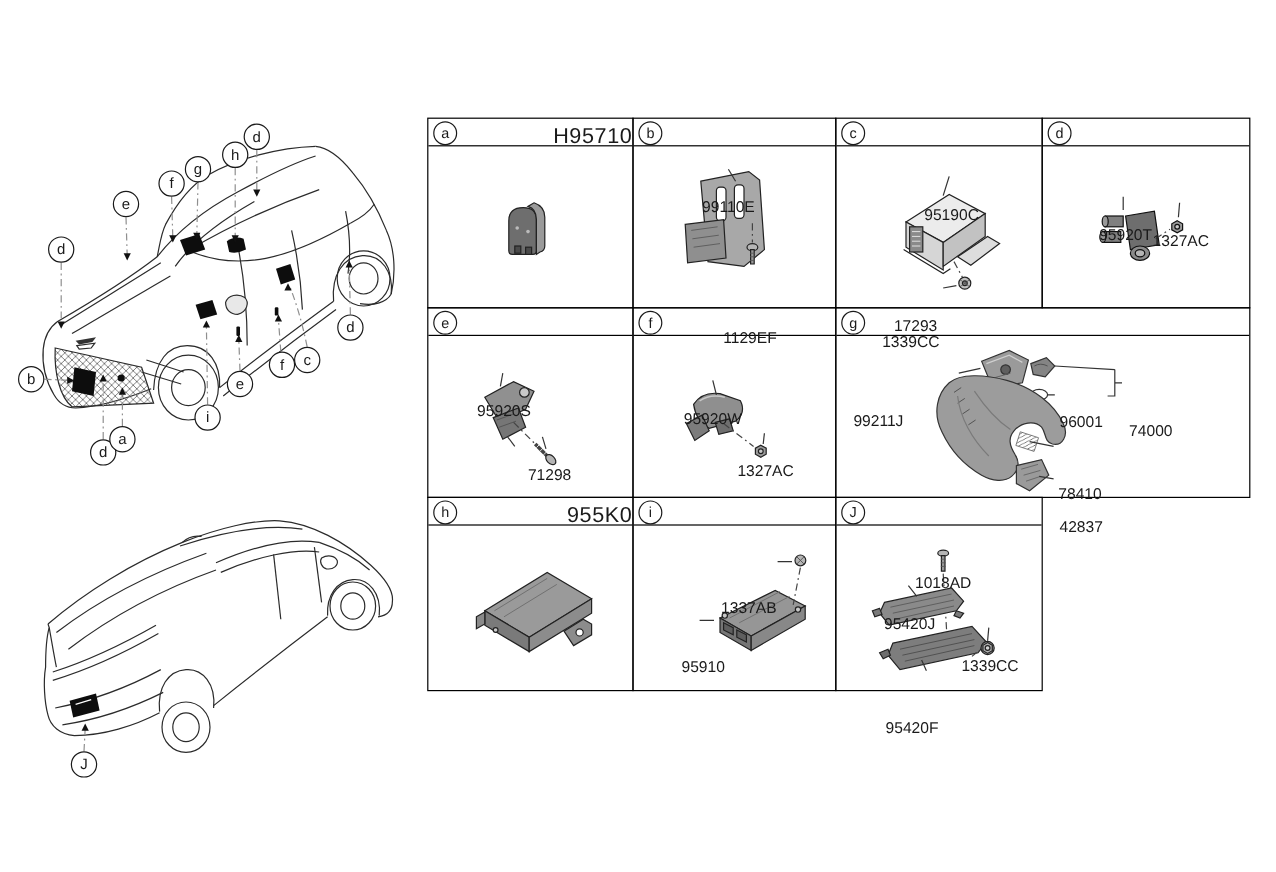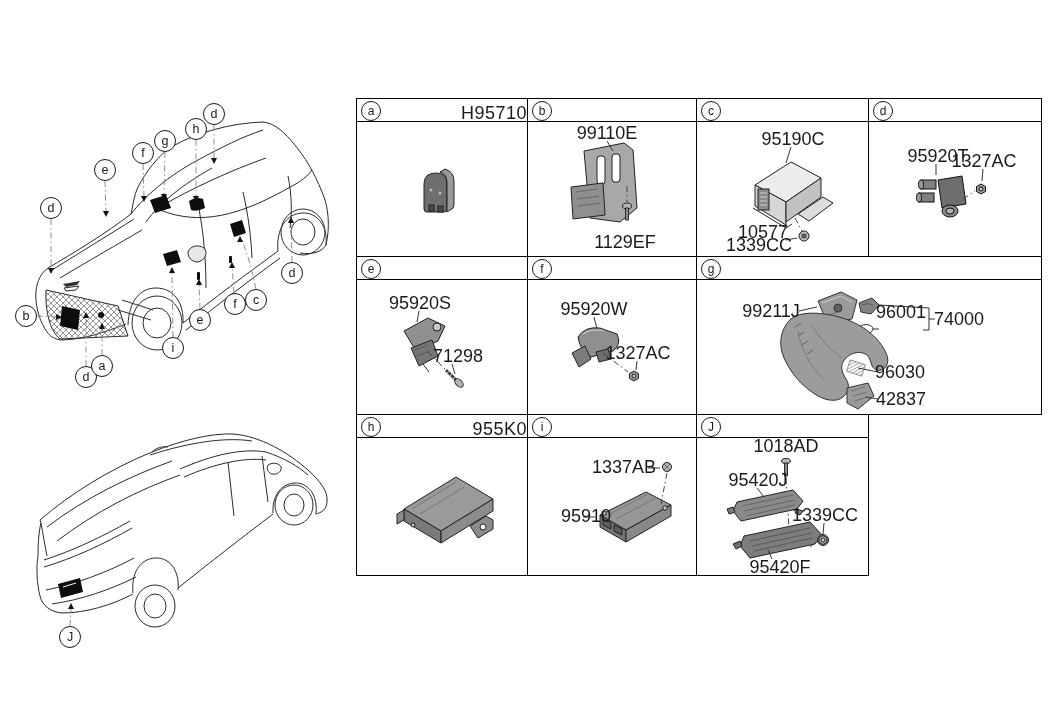--- a/index.html
+++ b/index.html
@@ -15,21 +15,21 @@
     position:absolute;left:0;top:0;right:0;height:22px;border-bottom:1px solid #000;
   }
   .cell-badge{
     position:absolute;left:4px;top:2px;width:18px;height:18px;border:1.2px solid #1a1a1a;border-radius:50%;
     display:flex;align-items:center;justify-content:center;font-size:12px;line-height:1;background:#fff;
   }
   .header-part{
     position:absolute;left:0;right:0;top:4px;text-align:right;font-size:18px;letter-spacing:.5px;
   }
   .part-label{
-    position:absolute;transform:translateX(-50%);font-size:18px;line-height:13px;white-space:nowrap;z-index:3;
+    position:absolute;transform:translateX(-50%);font-size:13px;line-height:13px;white-space:nowrap;z-index:3;margin-top:39px;
   }
   .callout{
     position:absolute;width:22px;height:22px;box-sizing:border-box;border:1.2px solid #1a1a1a;border-radius:50%;
     display:flex;align-items:center;justify-content:center;font-size:12.5px;line-height:1;background:#fff;z-index:4;
   }
 </style>
 </head>
 <body>
 
 <div id="canvas">
@@ -402,45 +402,45 @@
       <div class="cell-badge">
           <span>J</span>
         </div>
     </div>
   </div>
 
   <div class="part-label" style="left:607px;top:127px">99110E</div>
   <div class="part-label" style="left:625px;top:236px">1129EF</div>
 
   <div class="part-label" style="left:793px;top:133px">95190C</div>
-  <div class="part-label" style="left:763px;top:226px">10577</div>
+  <div class="part-label" style="left:763px;top:226px">17293</div>
   <div class="part-label" style="left:759px;top:239px">1339CC</div>
 
   <div class="part-label" style="left:938px;top:150px">95920T</div>
   <div class="part-label" style="left:984px;top:155px">1327AC</div>
 
   <div class="part-label" style="left:420px;top:297px">95920S</div>
   <div class="part-label" style="left:458px;top:350px">71298</div>
 
   <div class="part-label" style="left:594px;top:303px">95920W</div>
   <div class="part-label" style="left:638px;top:347px">1327AC</div>
 
-  <div class="part-label" style="left:771px;top:305px">99211J</div>
+  <div class="part-label" style="left:732px;top:305px">99211J</div>
   <div class="part-label" style="left:959px;top:313px">74000</div>
   <div class="part-label" style="left:901px;top:306px">96001</div>
-  <div class="part-label" style="left:900px;top:366px">96030</div>
+  <div class="part-label" style="left:900px;top:366px">78410</div>
   <div class="part-label" style="left:901px;top:393px">42837</div>
 
   <div class="part-label" style="left:624px;top:461px">1337AB</div>
   <div class="part-label" style="left:586px;top:510px">95910</div>
 
   <div class="part-label" style="left:786px;top:440px">1018AD</div>
   <div class="part-label" style="left:758px;top:474px">95420J</div>
   <div class="part-label" style="left:825px;top:509px">1339CC</div>
-  <div class="part-label" style="left:780px;top:561px">95420F</div>
+  <div class="part-label" style="left:760px;top:561px">95420F</div>
 
   <div class="callout" style="left:203px;top:103px">
       <span>d</span>
     </div>
   <div class="callout" style="left:185px;top:118px">
       <span>h</span>
     </div>
   <div class="callout" style="left:154px;top:130px">
       <span>g</span>
     </div>

